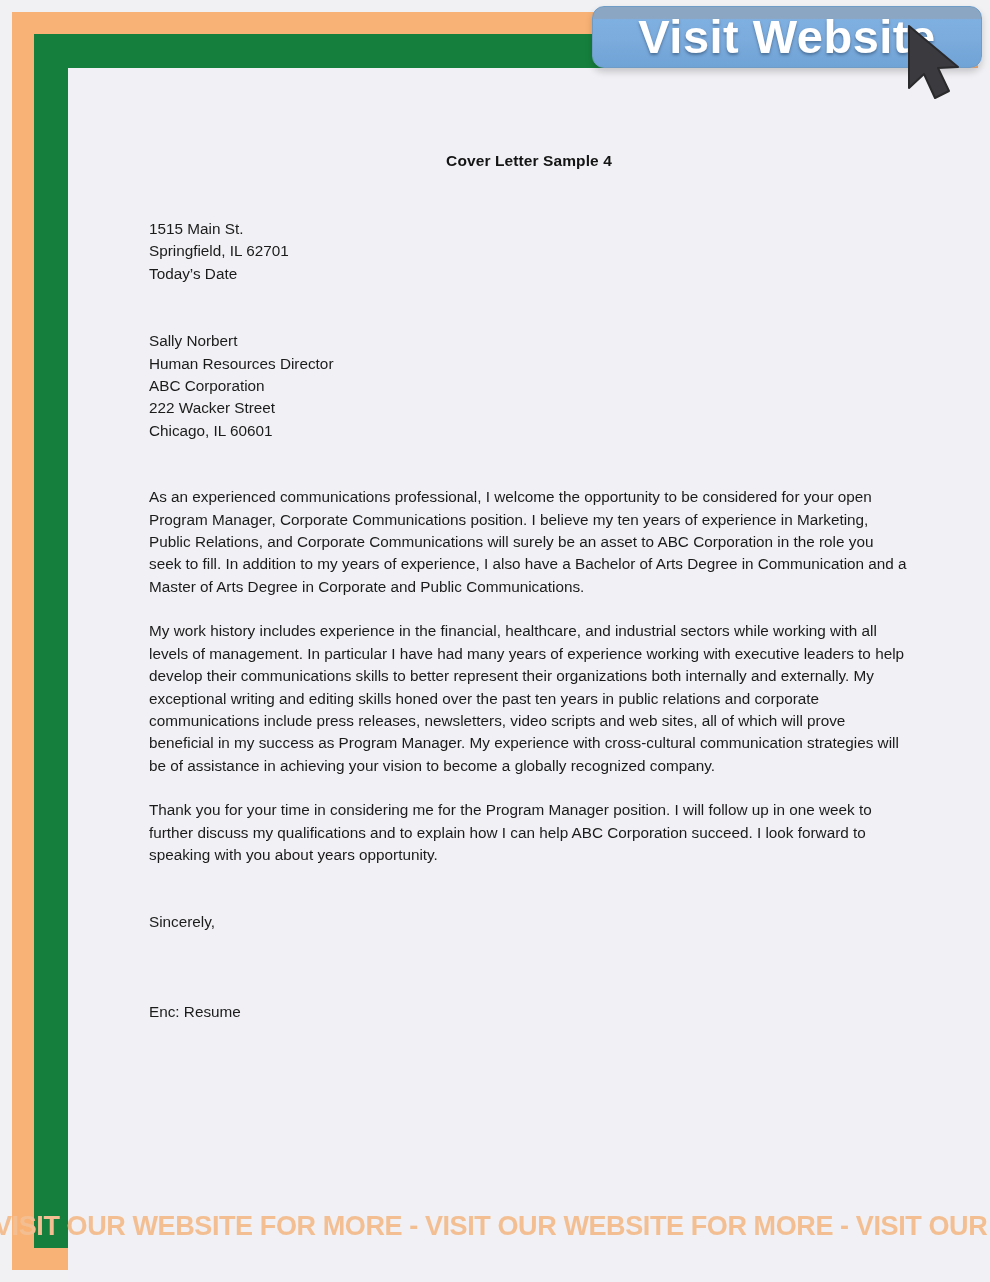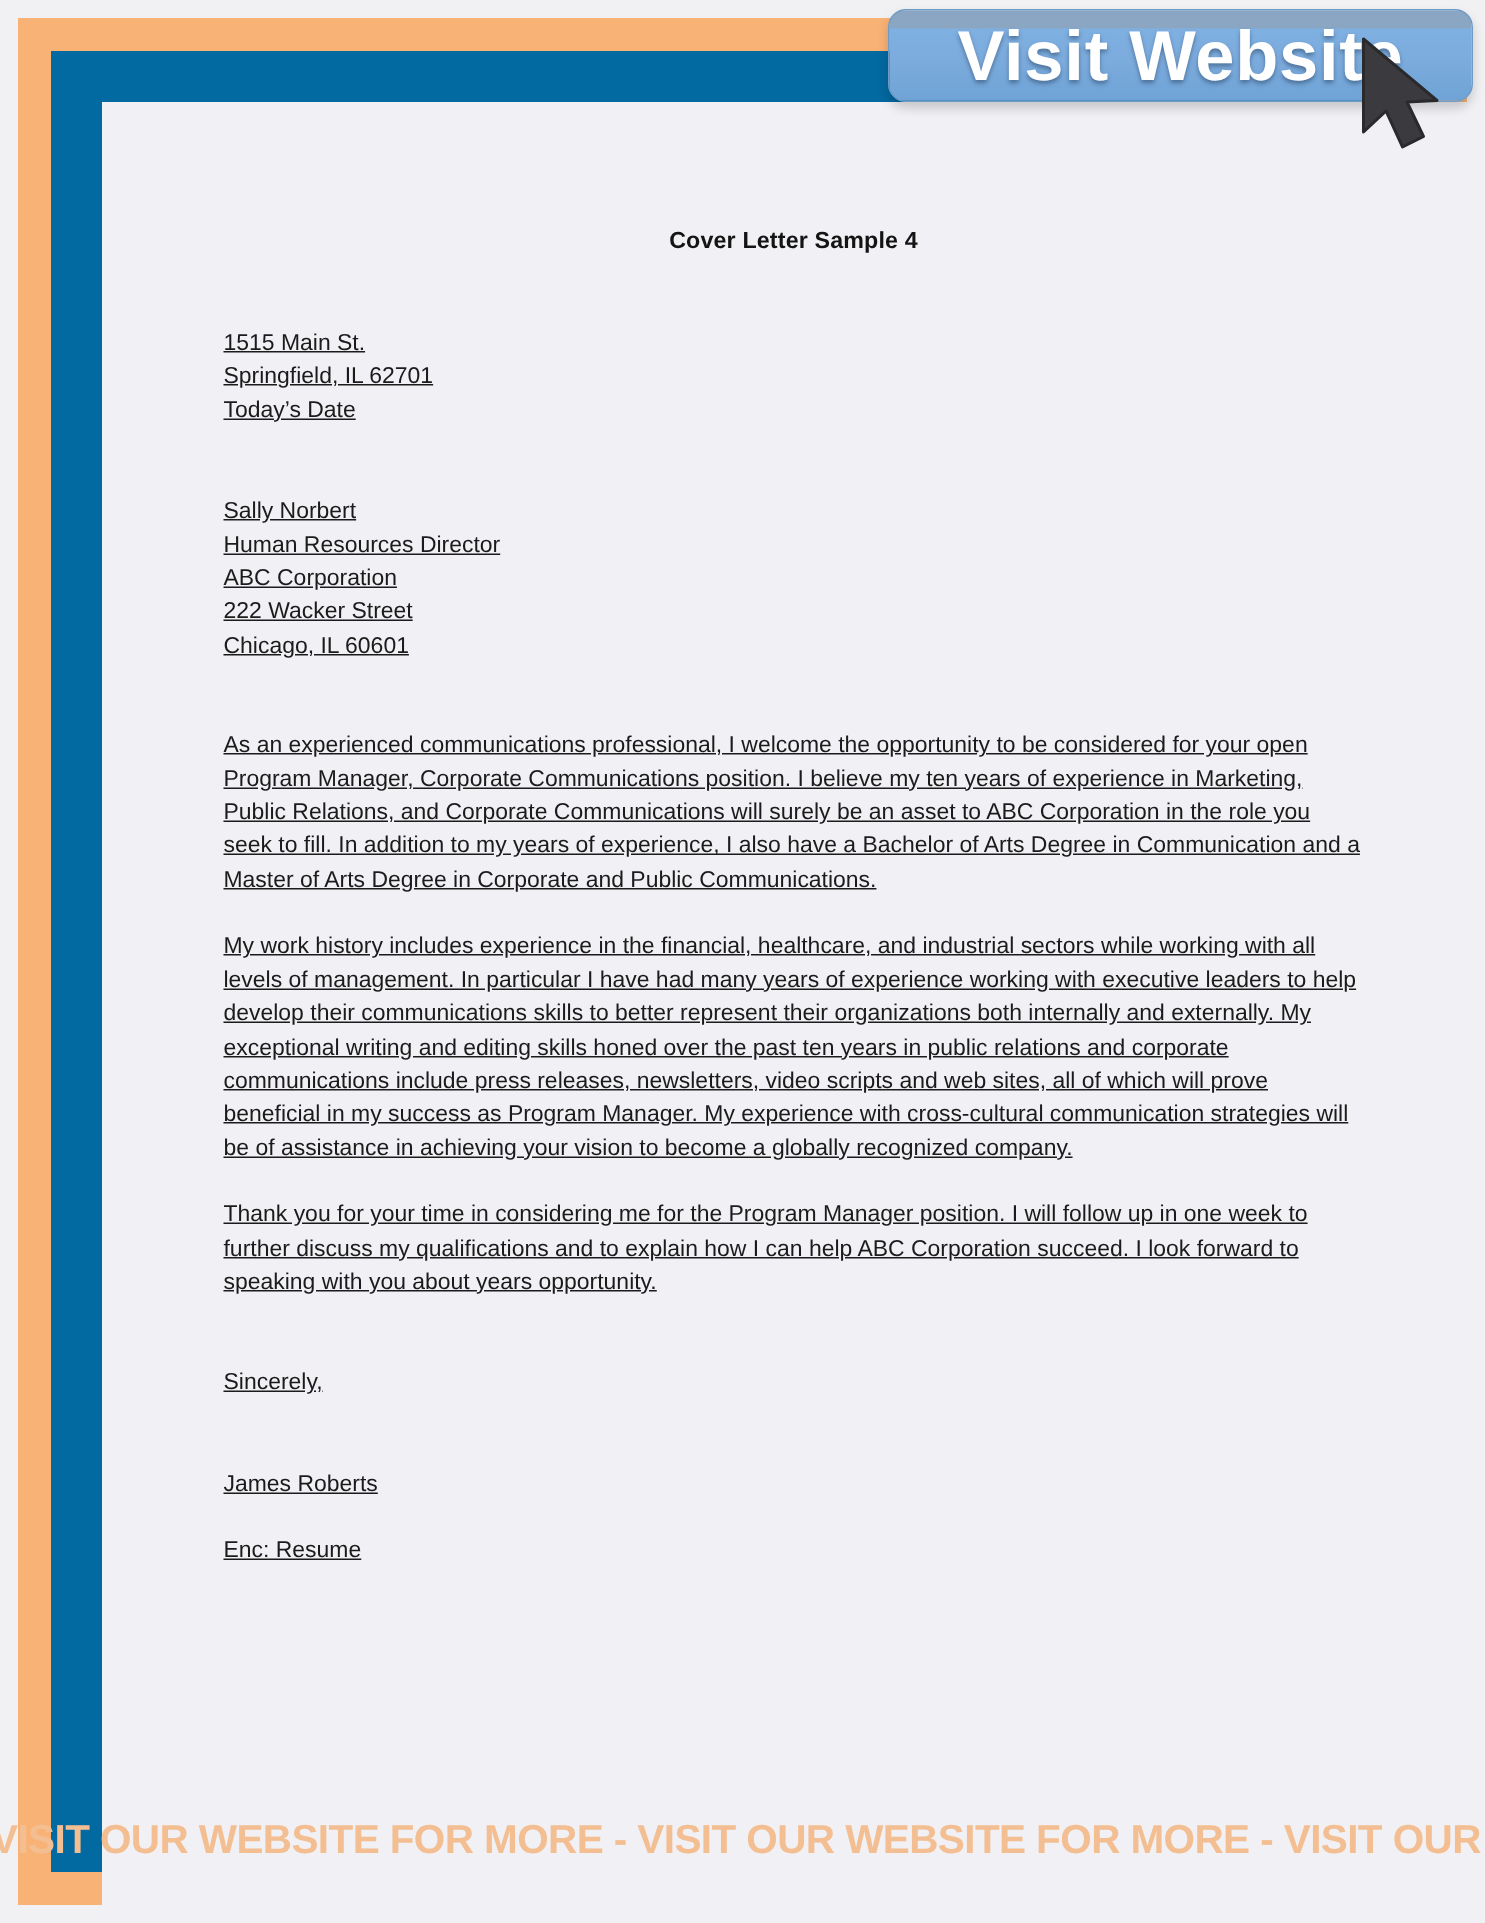--- a/index.html
+++ b/index.html
@@ -17,21 +17,21 @@
 
   
   #page-frame {
     position: absolute;
     left: 12px;
     top: 12px;
     width: 966px;
     height: 1258px;
     border: 22px solid #f9b275;
     box-sizing: border-box;
-    background: #0369a1;
+    background: #15803d;
   }
 
   
   #document-sheet {
     position: absolute;
     left: 34px;
     top: 34px;
     width: 922px;
     height: 1214px;
     background: #f1f0f4;
@@ -51,21 +51,20 @@
   }
 
   .letter-body {
     position: absolute;
     left: 81px;
     top: 150px;
     width: 760px;
     font-size: 15.3px;
     color: #1b1b1b;
     line-height: 22.4px;
-    text-decoration: underline;
   }
 
   .addr-block {
     margin: 0 0 0 0;
     white-space: pre-line;
   }
 
   .block-gap-lg { height: 45px; }
   .block-gap-md { height: 22px; }
 
@@ -186,21 +185,20 @@
       <div class="block-gap-md"></div>
 
       <p class="para">Thank you for your time in considering me for the Program Manager position. I will follow up in one week to further discuss my qualifications and to explain how I can help ABC Corporation succeed. I look forward to speaking with you about years opportunity.</p>
 
       <div class="block-gap-lg"></div>
 
       <p class="sign-name">Sincerely,</p>
 
       <div class="block-gap-lg"></div>
 
-      <p class="sign-name">James Roberts</p>
 
       <div class="block-gap-md"></div>
 
       <p class="sign-name">Enc: Resume</p>
 
       <div class="block-gap-lg"></div>
 
 
     </div>
   </div>

